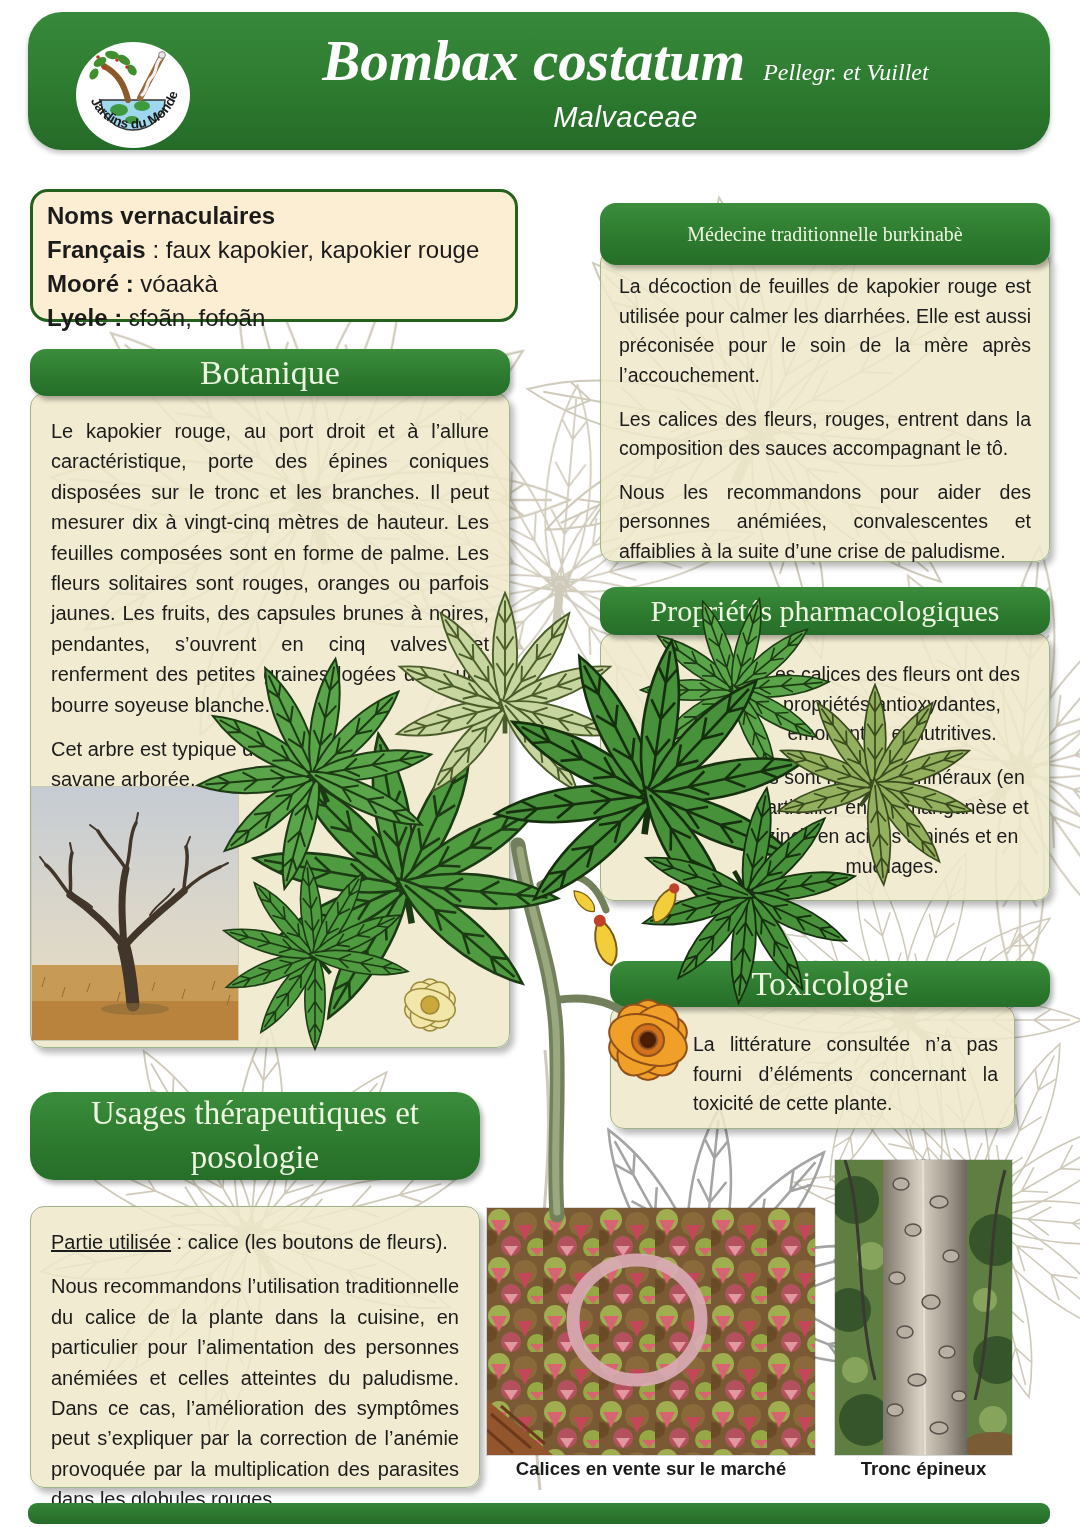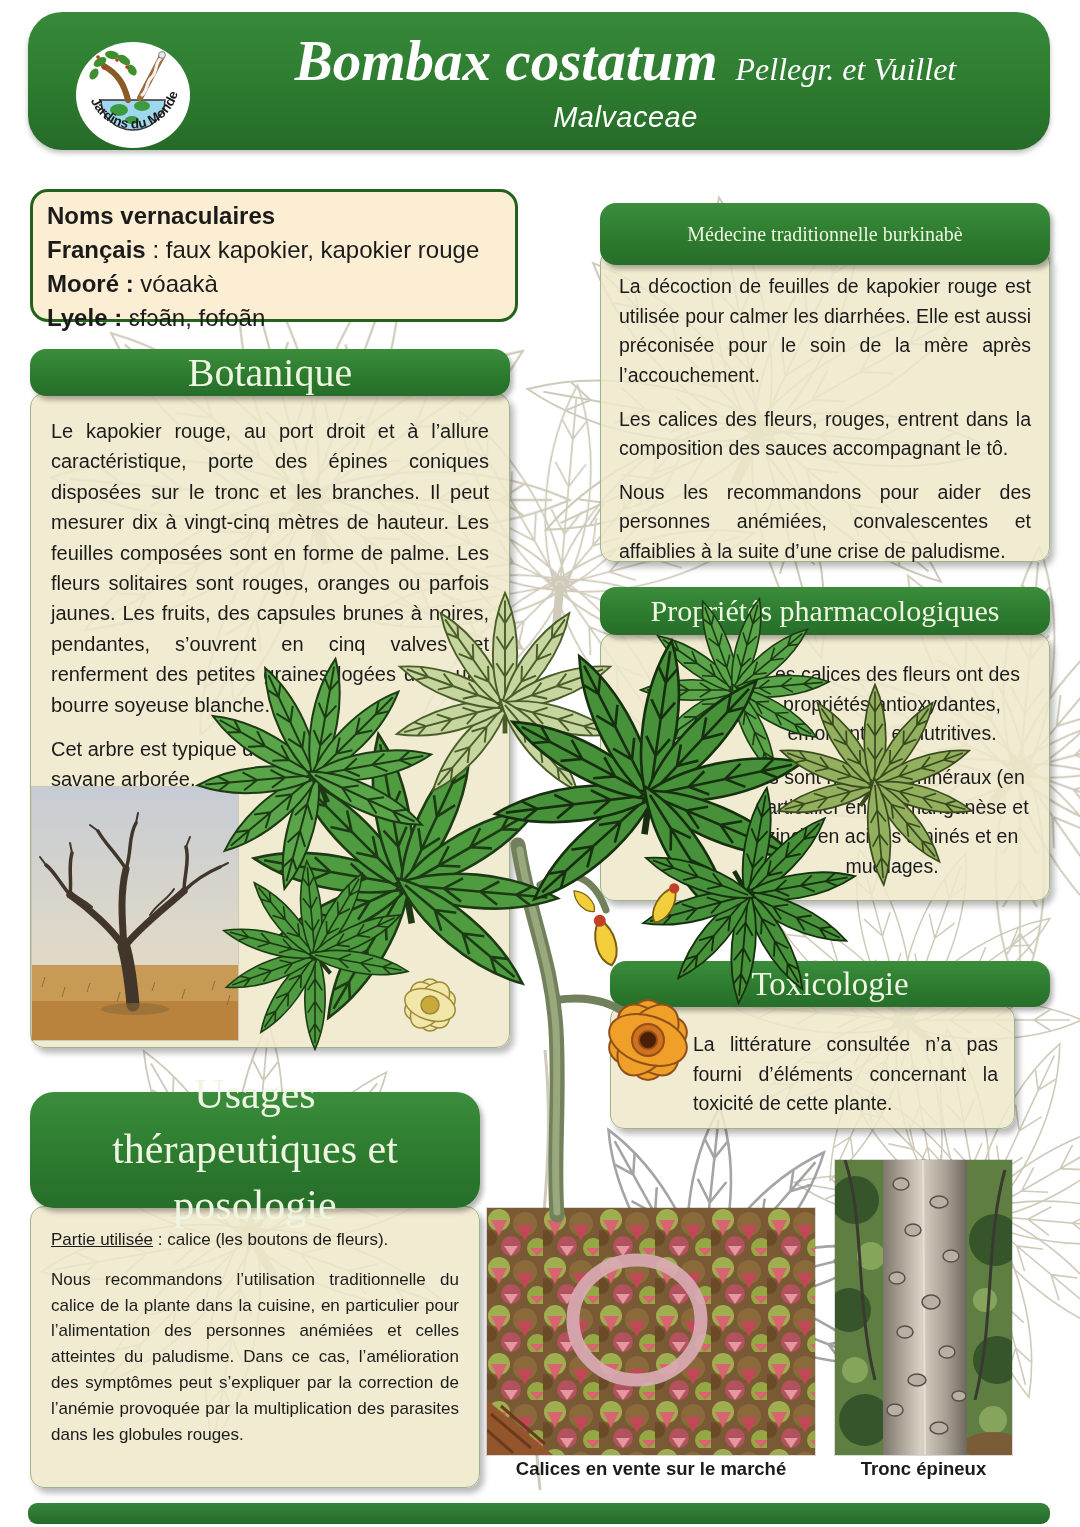--- a/index.html
+++ b/index.html
@@ -23,53 +23,53 @@
   .caption    { position:absolute; z-index:4; font-weight:bold; font-size:18.5px; text-align:center; }
 
   
   .hdr { position:absolute; left:28px; top:12px; width:1022px; height:138px; z-index:3;
          background:linear-gradient(#38893c,#2d7b2f 55%,#256b28); border-radius:34px;
          box-shadow:0 3px 5px rgba(0,0,0,.25); }
   .hdr-inner { position:absolute; left:185px; right:12px; top:0; height:100%;
                display:flex; flex-direction:column; align-items:center; justify-content:center; color:#ffffff; }
   .title-line { display:flex; align-items:baseline; gap:18px; white-space:nowrap; }
   .title-main { font-family:"Liberation Serif", serif; font-style:italic; font-weight:bold; font-size:57px; }
-  .title-auth { font-family:"Liberation Serif", serif; font-style:italic; font-size:32px; }
+  .title-auth { font-family:"Liberation Serif", serif; font-style:italic; font-size:24px; }
   .family     { font-style:italic; font-size:29px; margin-top:8px; letter-spacing:.5px; }
   .logo { position:absolute; left:46px; top:28px; width:118px; height:110px; }
 
   
   .names { position:absolute; z-index:2; left:30px; top:189px; width:488px; height:133px;
            background:#fceed2; border:3px solid #24611d; border-radius:18px;
            box-sizing:border-box; padding:7px 14px; font-size:24px; line-height:1.42; }
   .names b { font-weight:bold; }
 
   
   .panel p { margin:0 0 14px; font-size:20px; line-height:1.52; text-align:justify; }
 
   .botany-panel  { left:30px; top:393px; width:480px; height:655px; padding:22px 20px 0 20px; }
-  .botany-head   { left:30px; top:349px; width:480px; height:47px; font-size:40px; }
+  .botany-head   { left:30px; top:349px; width:480px; height:47px; font-size:34px; }
   .botany-last   { width:268px; text-align:left !important; }
 
   .med-head      { left:600px; top:203px; width:450px; height:62px; font-size:20px; }
   .med-panel     { left:600px; top:249px; width:450px; height:313px; padding:22px 18px 0 18px; }
   .med-panel p   { font-size:19.5px; }
 
   .pharma-head   { left:600px; top:587px; width:450px; height:48px; font-size:30px; }
   .pharma-panel  { left:600px; top:633px; width:450px; height:268px; padding:26px 16px 0 150px; }
   .pharma-panel p{ text-align:center; font-size:19.5px; }
 
   .tox-head      { left:610px; top:961px; width:440px; height:46px; font-size:33px; }
   .tox-panel     { left:610px; top:1005px; width:405px; height:124px; padding:24px 16px 0 82px; }
   .tox-panel p   { font-size:19.5px; }
 
-  .usage-head    { left:30px; top:1092px; width:450px; height:116px; font-size:42px;
+  .usage-head    { left:30px; top:1092px; width:450px; height:88px; font-size:33px;
                    line-height:1.32; border-radius:24px; padding:0 40px; }
   .usage-panel   { left:30px; top:1206px; width:450px; height:282px; padding:20px 20px 0 20px; }
-  .usage-panel p { font-size:17px; }
+  .usage-panel p { font-size:20px; }
   .u-underline   { text-decoration:underline; }
 
   
   .photo-tree    { left:32px;  top:787px;  width:206px; height:253px; }
   .photo-calices { left:487px; top:1208px; width:328px; height:247px; }
   .photo-trunk   { left:835px; top:1160px; width:177px; height:295px; }
   .cap-calices   { left:487px; top:1458px; width:328px; }
   .cap-trunk     { left:821px; top:1458px; width:205px; }
 
   

